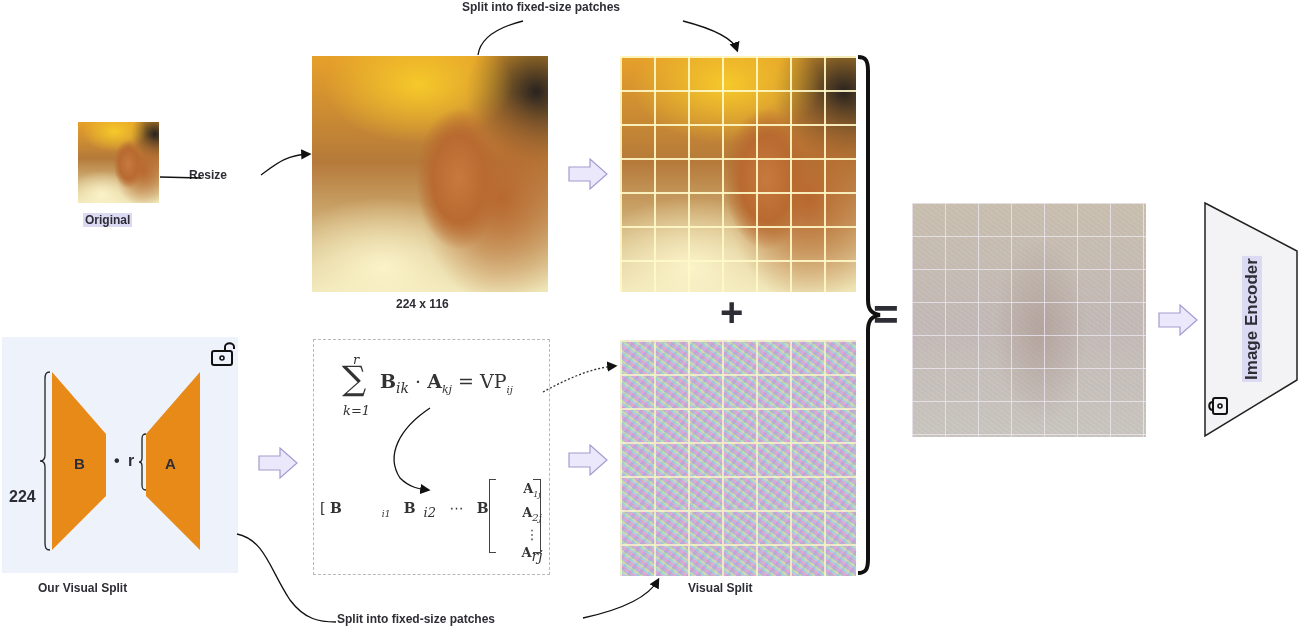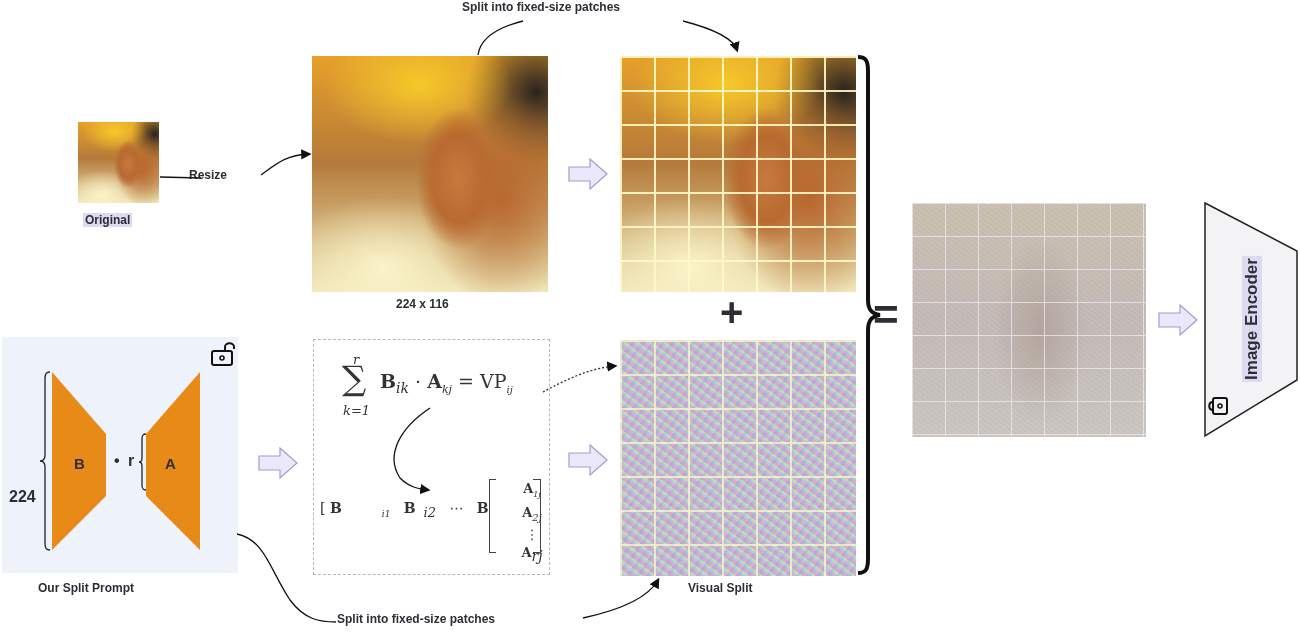--- a/index.html
+++ b/index.html
@@ -107,21 +107,21 @@
 
   <path d="M144 97 C141 97 140 98 140 102 L140 121 C140 124 139 125 137 125 C139 125 140 126 140 129 L140 148 C140 152 141 153 144 153" fill="none" stroke="#222" stroke-width="1.3"></path>
 
   <polygon points="144,97 198,35 198,213 144,159" fill="#e88a17"></polygon>
 </svg>
 <div class="abs lbl" style="left:9px;top:452px;font-size:16px;margin-top:36px;">224</div>
 <div class="abs lbl" style="left:74px;top:455px;font-size:15px;">B</div>
 <div class="abs lbl" style="left:114px;top:452px;font-size:16px;">•</div>
 <div class="abs lbl" style="left:128px;top:452px;font-size:16px;">r</div>
 <div class="abs lbl" style="left:165px;top:455px;font-size:15px;">A</div>
-<div class="abs lbl" style="left:38px;top:581px;">Our Split Prompt</div>
+<div class="abs lbl" style="left:38px;top:581px;">Our Visual Split</div>
 
 <div class="abs" style="left:313px;top:339px;width:235px;height:234px;border:1px dashed #b8b8b8;"></div>
 <div class="abs math" style="left:353px;top:352px;font-size:13px;font-style:italic;">r</div>
 <div class="abs math" style="left:342px;top:358px;font-size:34px;">∑</div>
 <div class="abs math" style="left:343px;top:403px;font-size:13px;font-style:italic;">k=1</div>
 <div class="abs math" style="left:380px;top:370px;font-size:19px;white-space:nowrap;">
   <b>B</b><sub style="font-style:italic;font-size:14px;">ik</sub>
   <span>·</span>
   <b>A</b><sub style="font-style:italic;font-size:11px;">kj</sub>
   <span>=</span>

